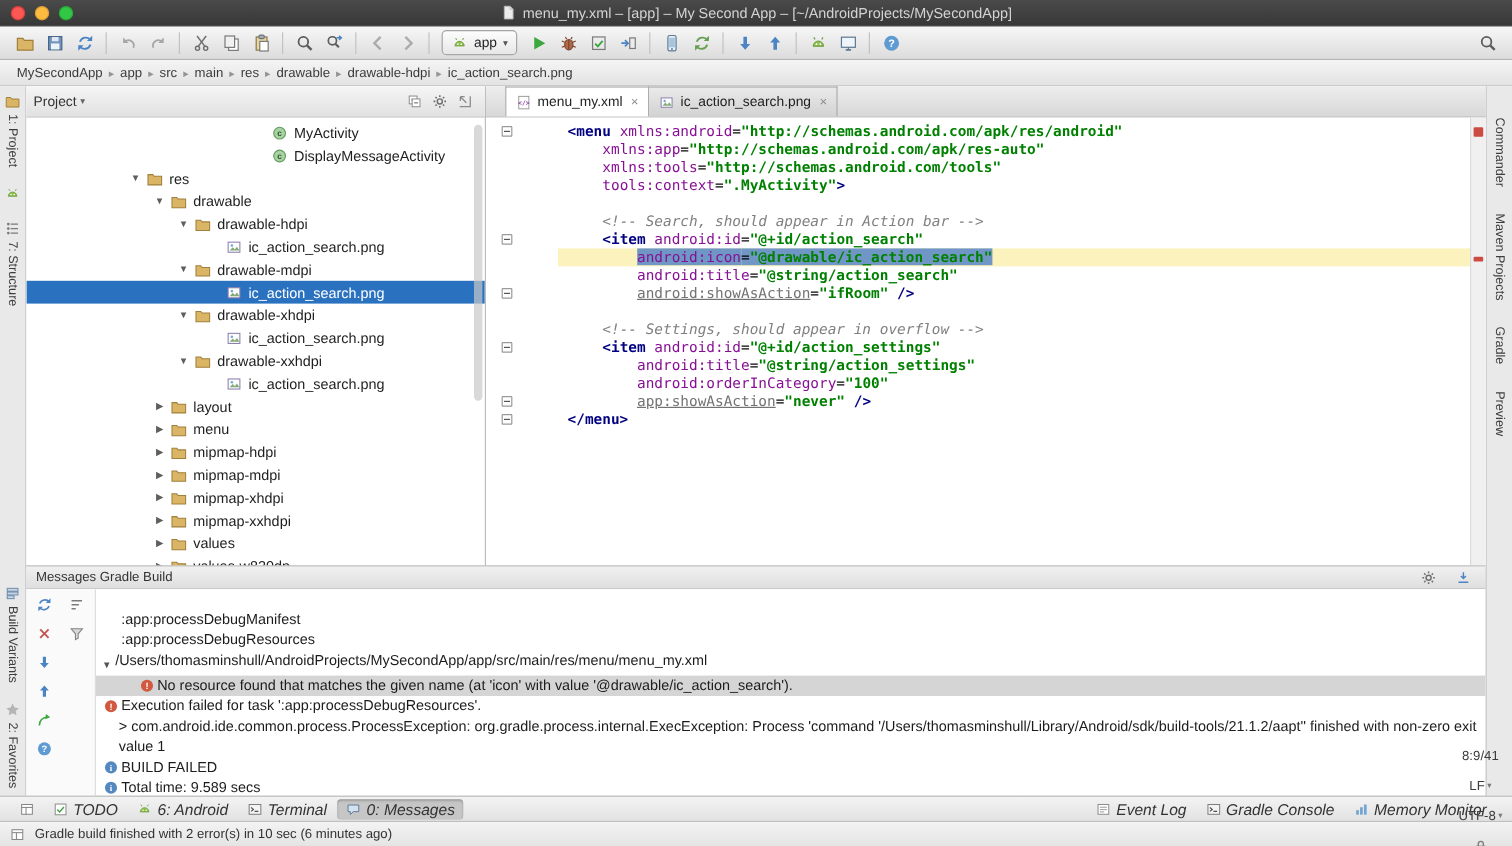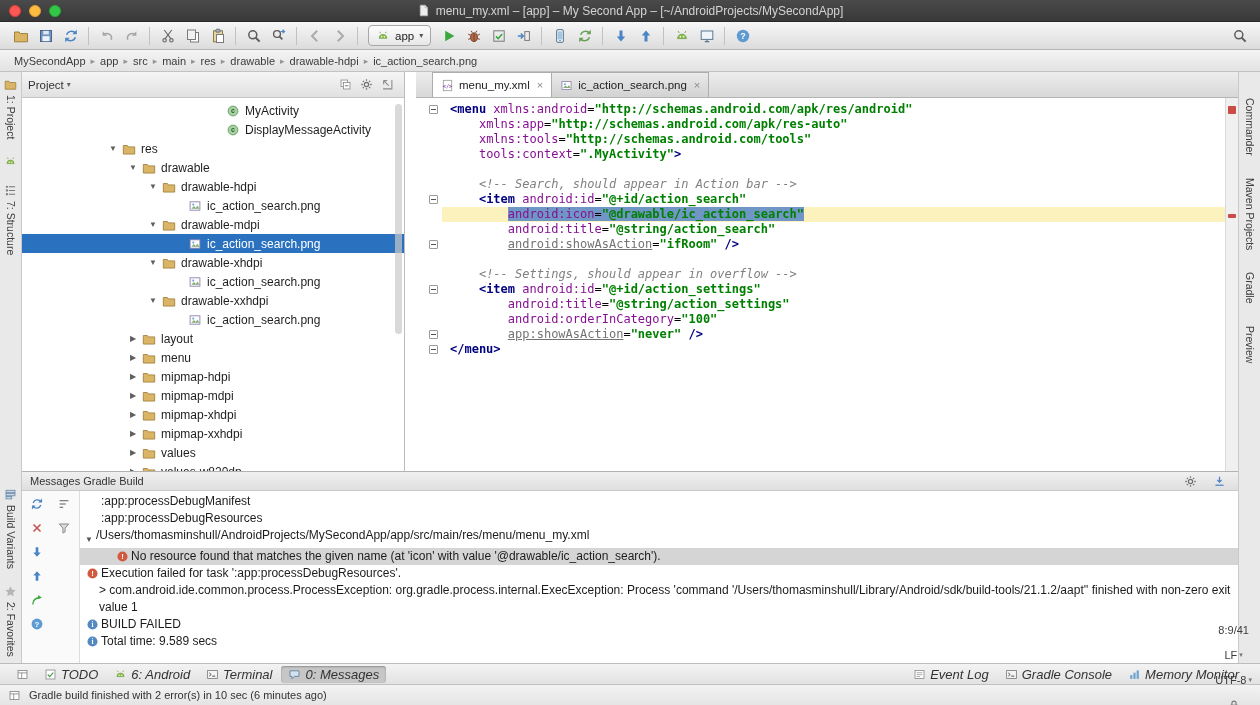--- a/index.html
+++ b/index.html
@@ -35,21 +35,21 @@
   .dock{width:22px;flex:none;background:#e9e9e9;display:flex;flex-direction:column;align-items:center;padding:6px 0;}
   .dock.left{border-right:1px solid #c9c9c9;}
   .dock.right{border-left:1px solid #c9c9c9;padding-top:26px;}
   .dgroup{display:flex;flex-direction:column;align-items:center;gap:16px;}
   .dock .flexsp{flex:1;}
   .vtab{display:flex;flex-direction:column;align-items:center;gap:4px;}
   .vlab{writing-mode:vertical-rl;font-size:10.5px;color:#3d3d3d;white-space:nowrap;}
   .dock.right .vtab{margin-bottom:6px;}
 
   .center{flex:1;display:flex;flex-direction:column;min-width:0;}
-  .mainrow{height:399px;flex:none;display:flex;min-width:0;gap:11px;}
+  .mainrow{height:399px;flex:none;display:flex;min-width:0;}
 
   
   .project{width:383px;flex:none;border-right:1px solid #bdbdbd;display:flex;flex-direction:column;background:#fff;position:relative;}
   .phead{height:26px;flex:none;background:linear-gradient(#f5f5f5,#e1e1e1);border-bottom:1px solid #c6c6c6;display:flex;align-items:center;padding:0 6px;font-size:11.5px;color:#333;gap:3px;}
   .phead .caret{font-size:8px;color:#666;}
   .grow{flex:1;}
   .hicon{width:21px;height:20px;display:flex;align-items:center;justify-content:center;}
   .tree{flex:1;overflow:hidden;padding-top:3px;font-size:12px;color:#1e1e1e;}
   .trow{height:19px;display:flex;align-items:center;white-space:nowrap;}
   .trow.sel{background:#2a72c0;color:#fff;}
@@ -66,39 +66,39 @@
   .tab{height:25px;display:flex;align-items:center;gap:5px;padding:0 8px;font-size:11.5px;color:#222;border:1px solid #adadad;border-bottom:none;background:linear-gradient(#eaeaea,#d2d2d2);}
   .tab.active{background:#fff;}
   .tab + .tab{border-left:none;}
   .tabx{color:#8a8a8a;font-size:11px;margin-left:2px;}
   .codewrap{flex:1;position:relative;overflow:hidden;background:#fff;}
   .code-area{position:absolute;top:0;left:0;right:13px;bottom:0;padding-top:4px;font-family:"DejaVu Sans Mono","Liberation Mono",monospace;font-size:12px;line-height:15px;}
   .cline{display:flex;height:15px;}
   .gut{width:26px;flex:none;display:flex;align-items:center;justify-content:flex-end;padding-right:4px;background:#fff;}
   .fold{width:9px;height:9px;border:1px solid #9a9a9a;background:#fff;position:relative;border-radius:1px;display:inline-block;}
   .fold::after{content:"";position:absolute;left:1px;right:1px;top:3px;border-top:1px solid #555;}
-  .ct{flex:1;white-space:pre;padding-left:8px;}
+  .ct{flex:1;white-space:pre;padding-left:8px;margin-left:34px;}
   .cur .ct{background:#fbf2bd;}
   .cl-t{color:#000080;font-weight:bold;}
   .cl-a{color:#871094;}
   .cl-au{color:#737373;text-decoration:underline;}
   .cl-v{color:#008000;font-weight:bold;}
   .cl-c{color:#808080;font-style:italic;}
   .cl-p{color:#000;}
   .csel{background:#6f96c5;}
   .stripe{position:absolute;top:0;right:0;bottom:0;width:13px;background:#f0f0f0;border-left:1px solid #dadada;}
   .smark{position:absolute;left:2px;right:2px;border-radius:1px;}
 
   
   .msghead{height:20px;flex:none;background:linear-gradient(#f0f0f0,#dfdfdf);border-top:1px solid #b2b2b2;border-bottom:1px solid #cacaca;display:flex;align-items:center;padding:0 8px;font-size:11px;color:#333;}
   .msgbody{height:172px;flex:none;background:#fff;display:flex;overflow:hidden;}
   .rail{width:58px;flex:none;border-right:1px solid #ddd;background:#fafafa;display:flex;padding:4px 2px;gap:2px;}
   .railcol{width:26px;display:flex;flex-direction:column;align-items:center;gap:6px;}
   .rbtn{width:22px;height:18px;display:flex;align-items:center;justify-content:center;}
-  .loglines{flex:1;padding-top:2px;font-size:12px;color:#1c1c1c;overflow:hidden;min-width:0;}
+  .loglines{flex:1;padding-top:17px;font-size:12px;color:#1c1c1c;overflow:hidden;min-width:0;}
   .lrow{display:flex;align-items:flex-start;padding:0 6px 0 0;line-height:17px;}
   .lrow.lsel{background:#d5d5d5;}
   .licon{flex:none;width:17px;display:flex;justify-content:center;padding-top:2px;}
   .larrow{flex:none;width:14px;font-size:8px;color:#555;text-align:center;padding-top:4px;}
   .ltext{min-width:0;}
 
   
   .btmbar{height:21px;flex:none;background:linear-gradient(#f3f3f3,#e2e2e2);border-top:1px solid #bcbcbc;display:flex;align-items:center;padding:0 14px;font-size:13px;color:#333;gap:2px;font-style:italic;}
   .bitem{display:flex;align-items:center;gap:4px;padding:1px 7px;border-radius:3px;height:17px;white-space:nowrap;}
   .bitem.active{background:#c6c6c6;box-shadow:inset 0 1px 2px rgba(0,0,0,.28);}

